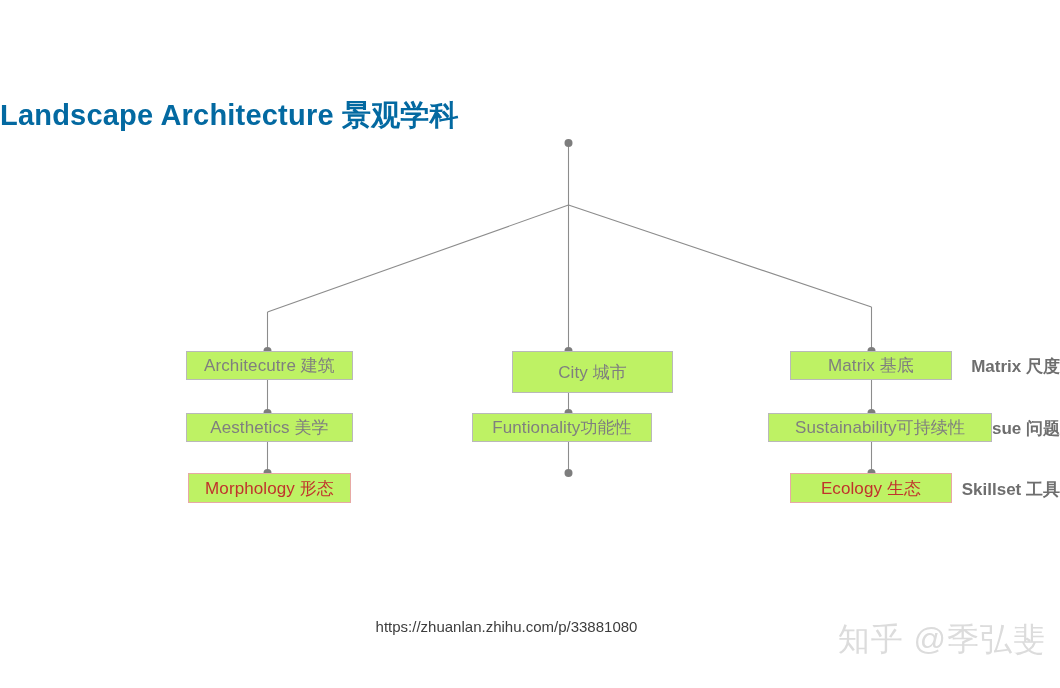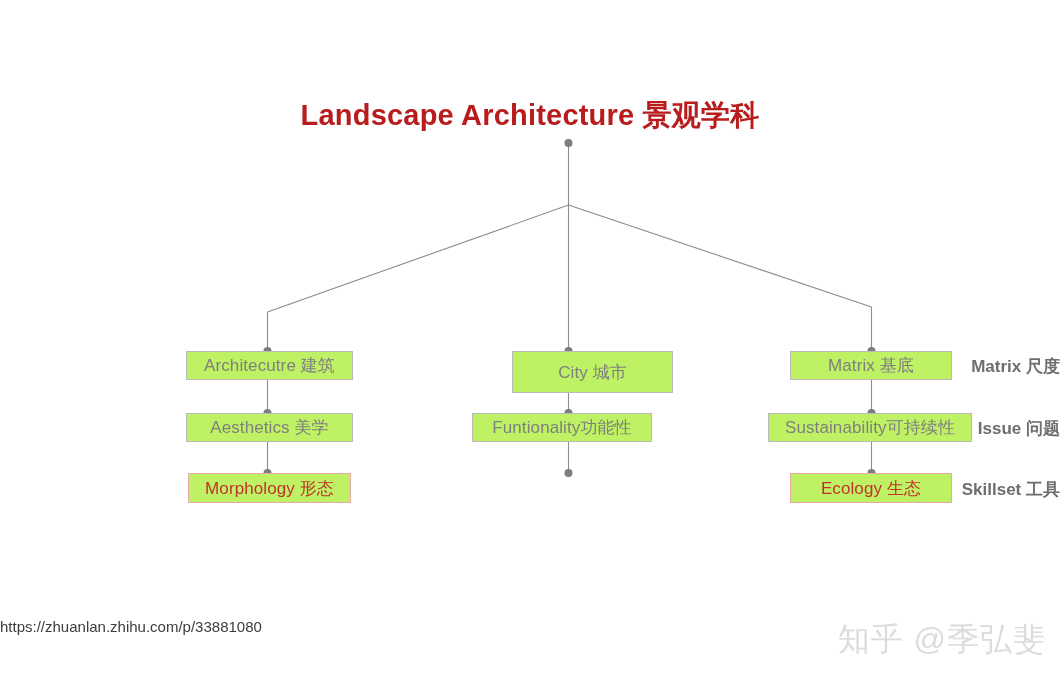--- a/index.html
+++ b/index.html
@@ -22,24 +22,23 @@
     width: 1060px;
     height: 688px;
   }
 
   
   .title {
     position: absolute;
     left: 0;
     top: 96px;
     width: 1060px;
-    text-align: center;
     font-size: 29px;
     font-weight: bold;
-    color: #b91c1c;
+    color: #0369a1;
     letter-spacing: 0.2px;
     white-space: nowrap;
   }
 
   
   #connectors {
     position: absolute;
     left: 0; top: 0;
     width: 1060px;
     height: 688px;
@@ -84,30 +83,30 @@
   
   .n-c1r1 { left: 186px; top: 351px; width: 167px; height: 29px; }
   .n-c1r2 { left: 186px; top: 413px; width: 167px; height: 29px; }
   .n-c1r3 { left: 188px; top: 473px; width: 163px; height: 30px; }
   
   .n-c2r1 { left: 512px; top: 351px; width: 161px; height: 42px; }
   .n-c2r2 { left: 472px; top: 413px; width: 180px; height: 29px; }
   .n-c2r3 { left: 485px; top: 473px; width: 161px; height: 30px; }
   
   .n-c3r1 { left: 790px; top: 351px; width: 162px; height: 29px; }
-  .n-c3r2 { left: 768px; top: 413px; width: 204px; height: 29px; }
+  .n-c3r2 { left: 768px; top: 413px; width: 224px; height: 29px; }
   .n-c3r3 { left: 790px; top: 473px; width: 162px; height: 30px; }
 
   
   .footer-url {
     position: absolute;
     left: 0;
     top: 618px;
     width: 1013px;
-    text-align: left;
+    text-align: center;
     font-size: 15px;
     color: #3d3d3d;
     white-space: nowrap;
   }
 
   
   .watermark {
     position: absolute;
     right: 14px;
     top: 618px;

